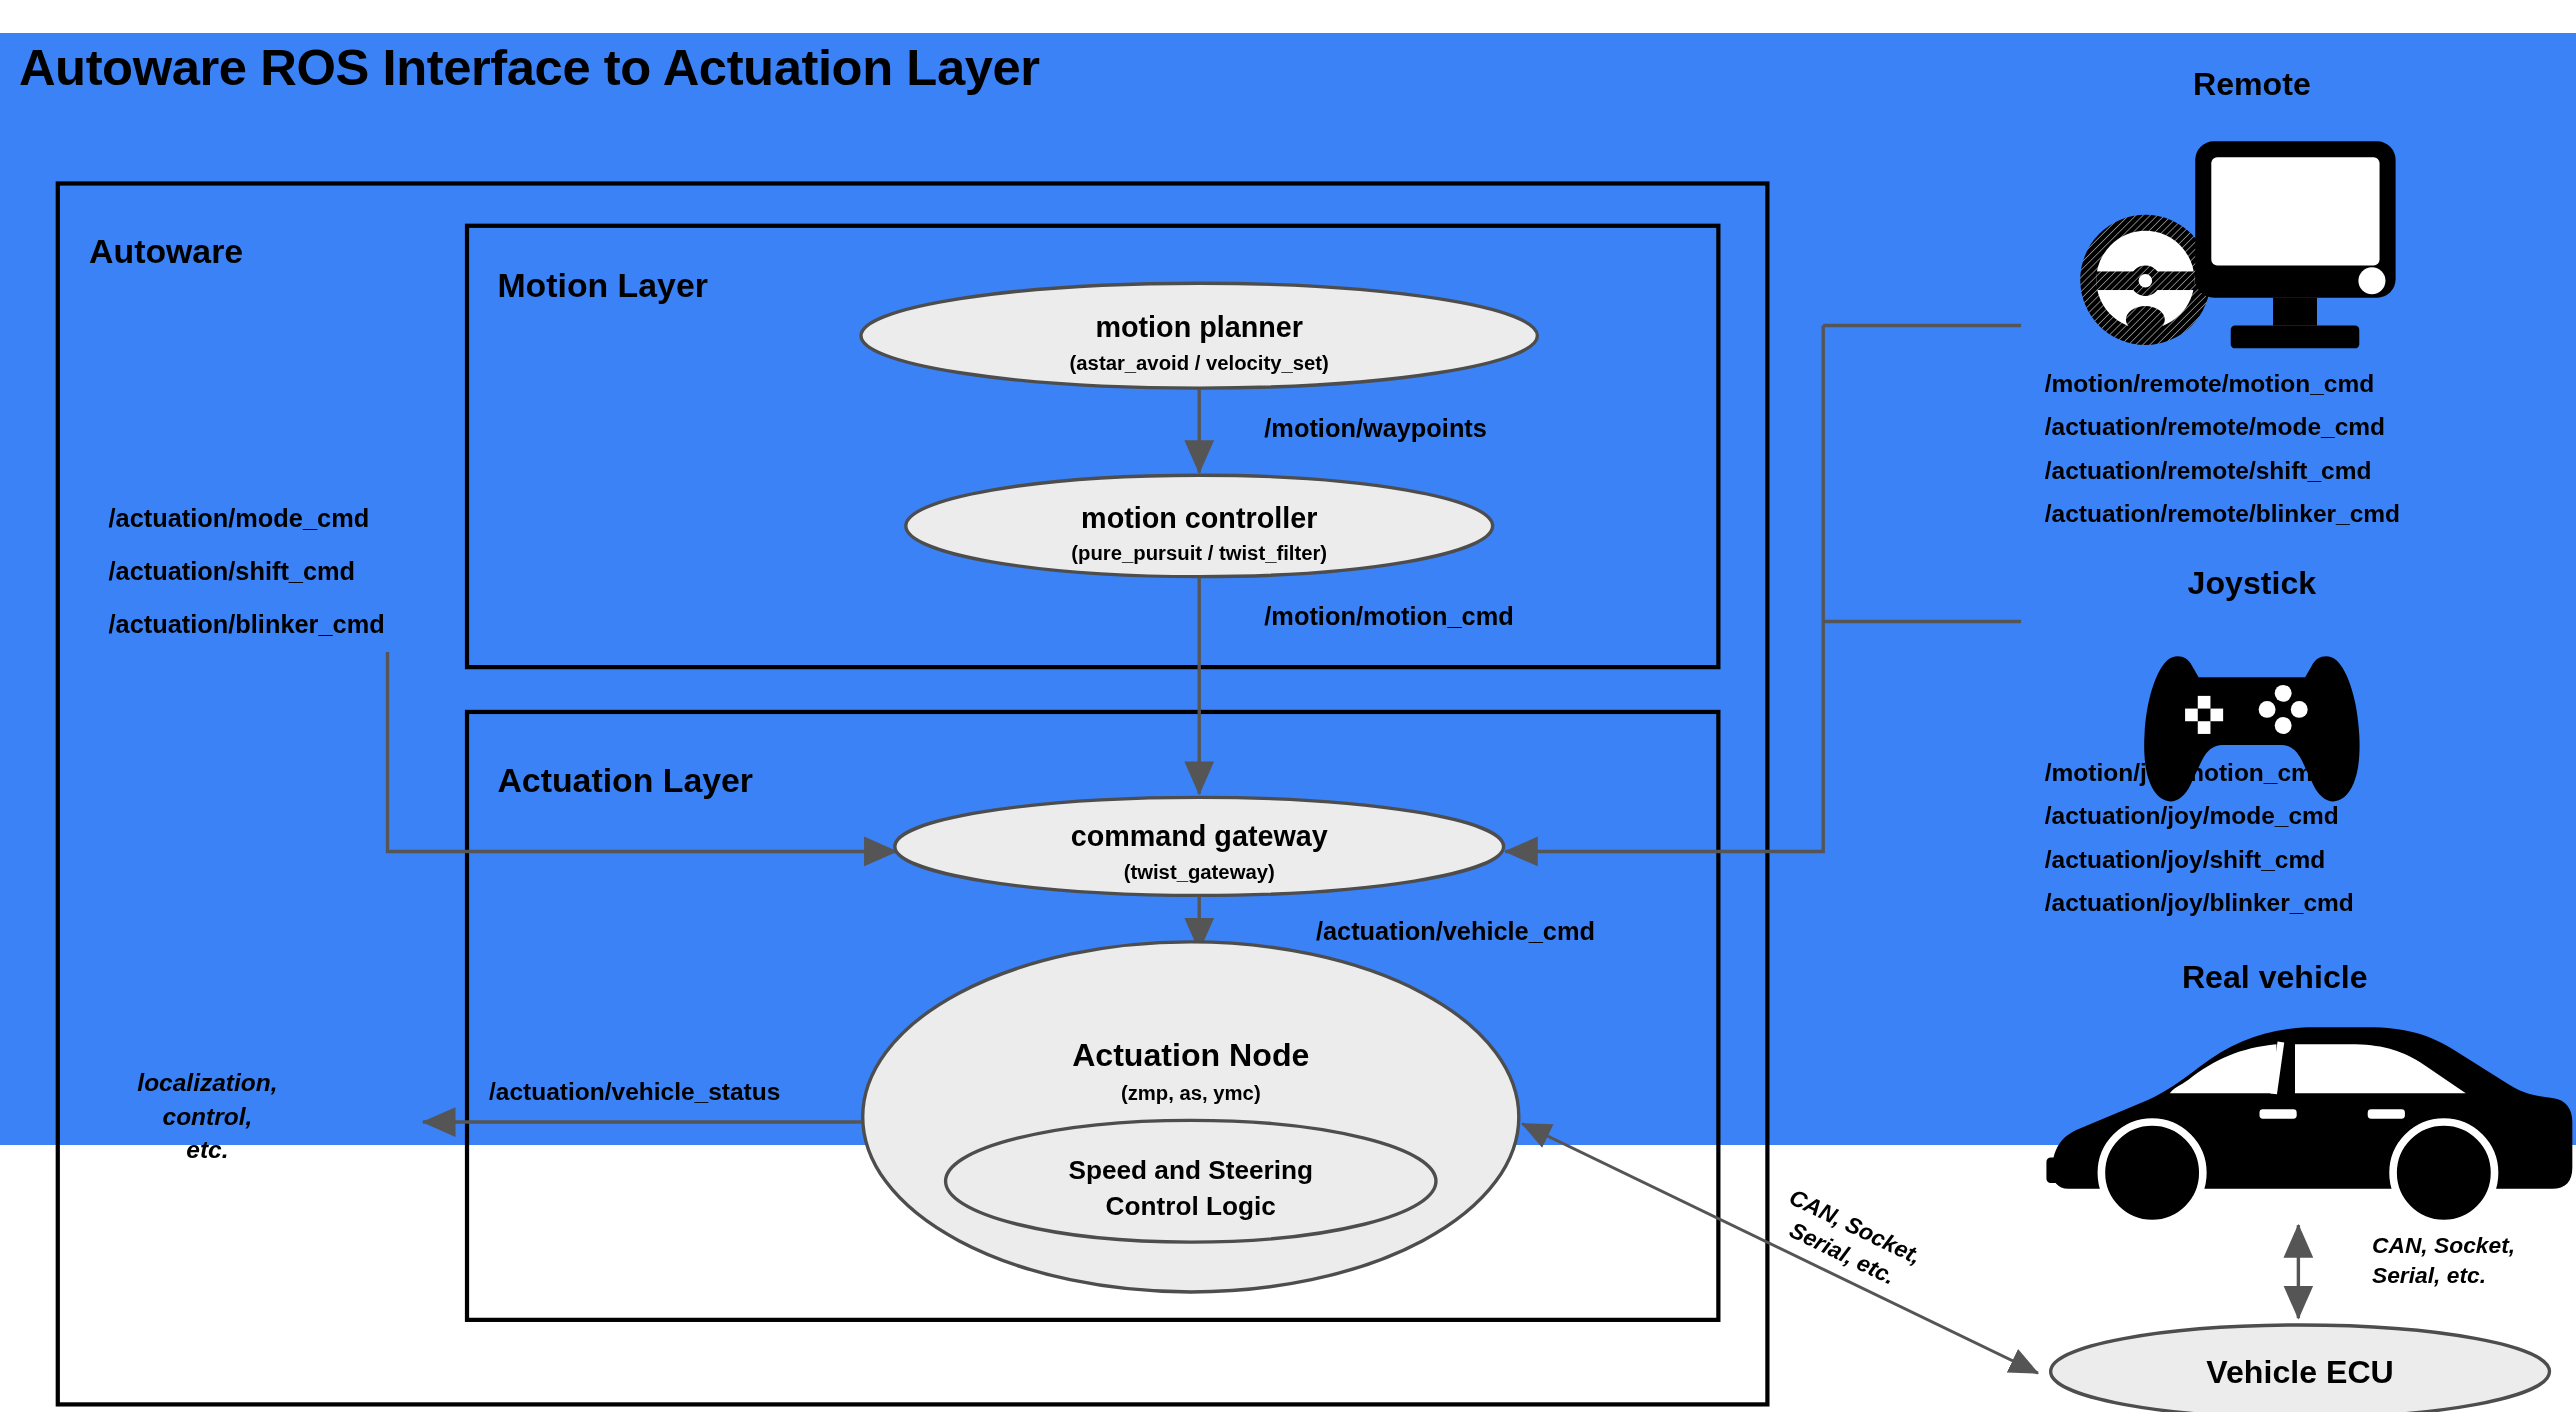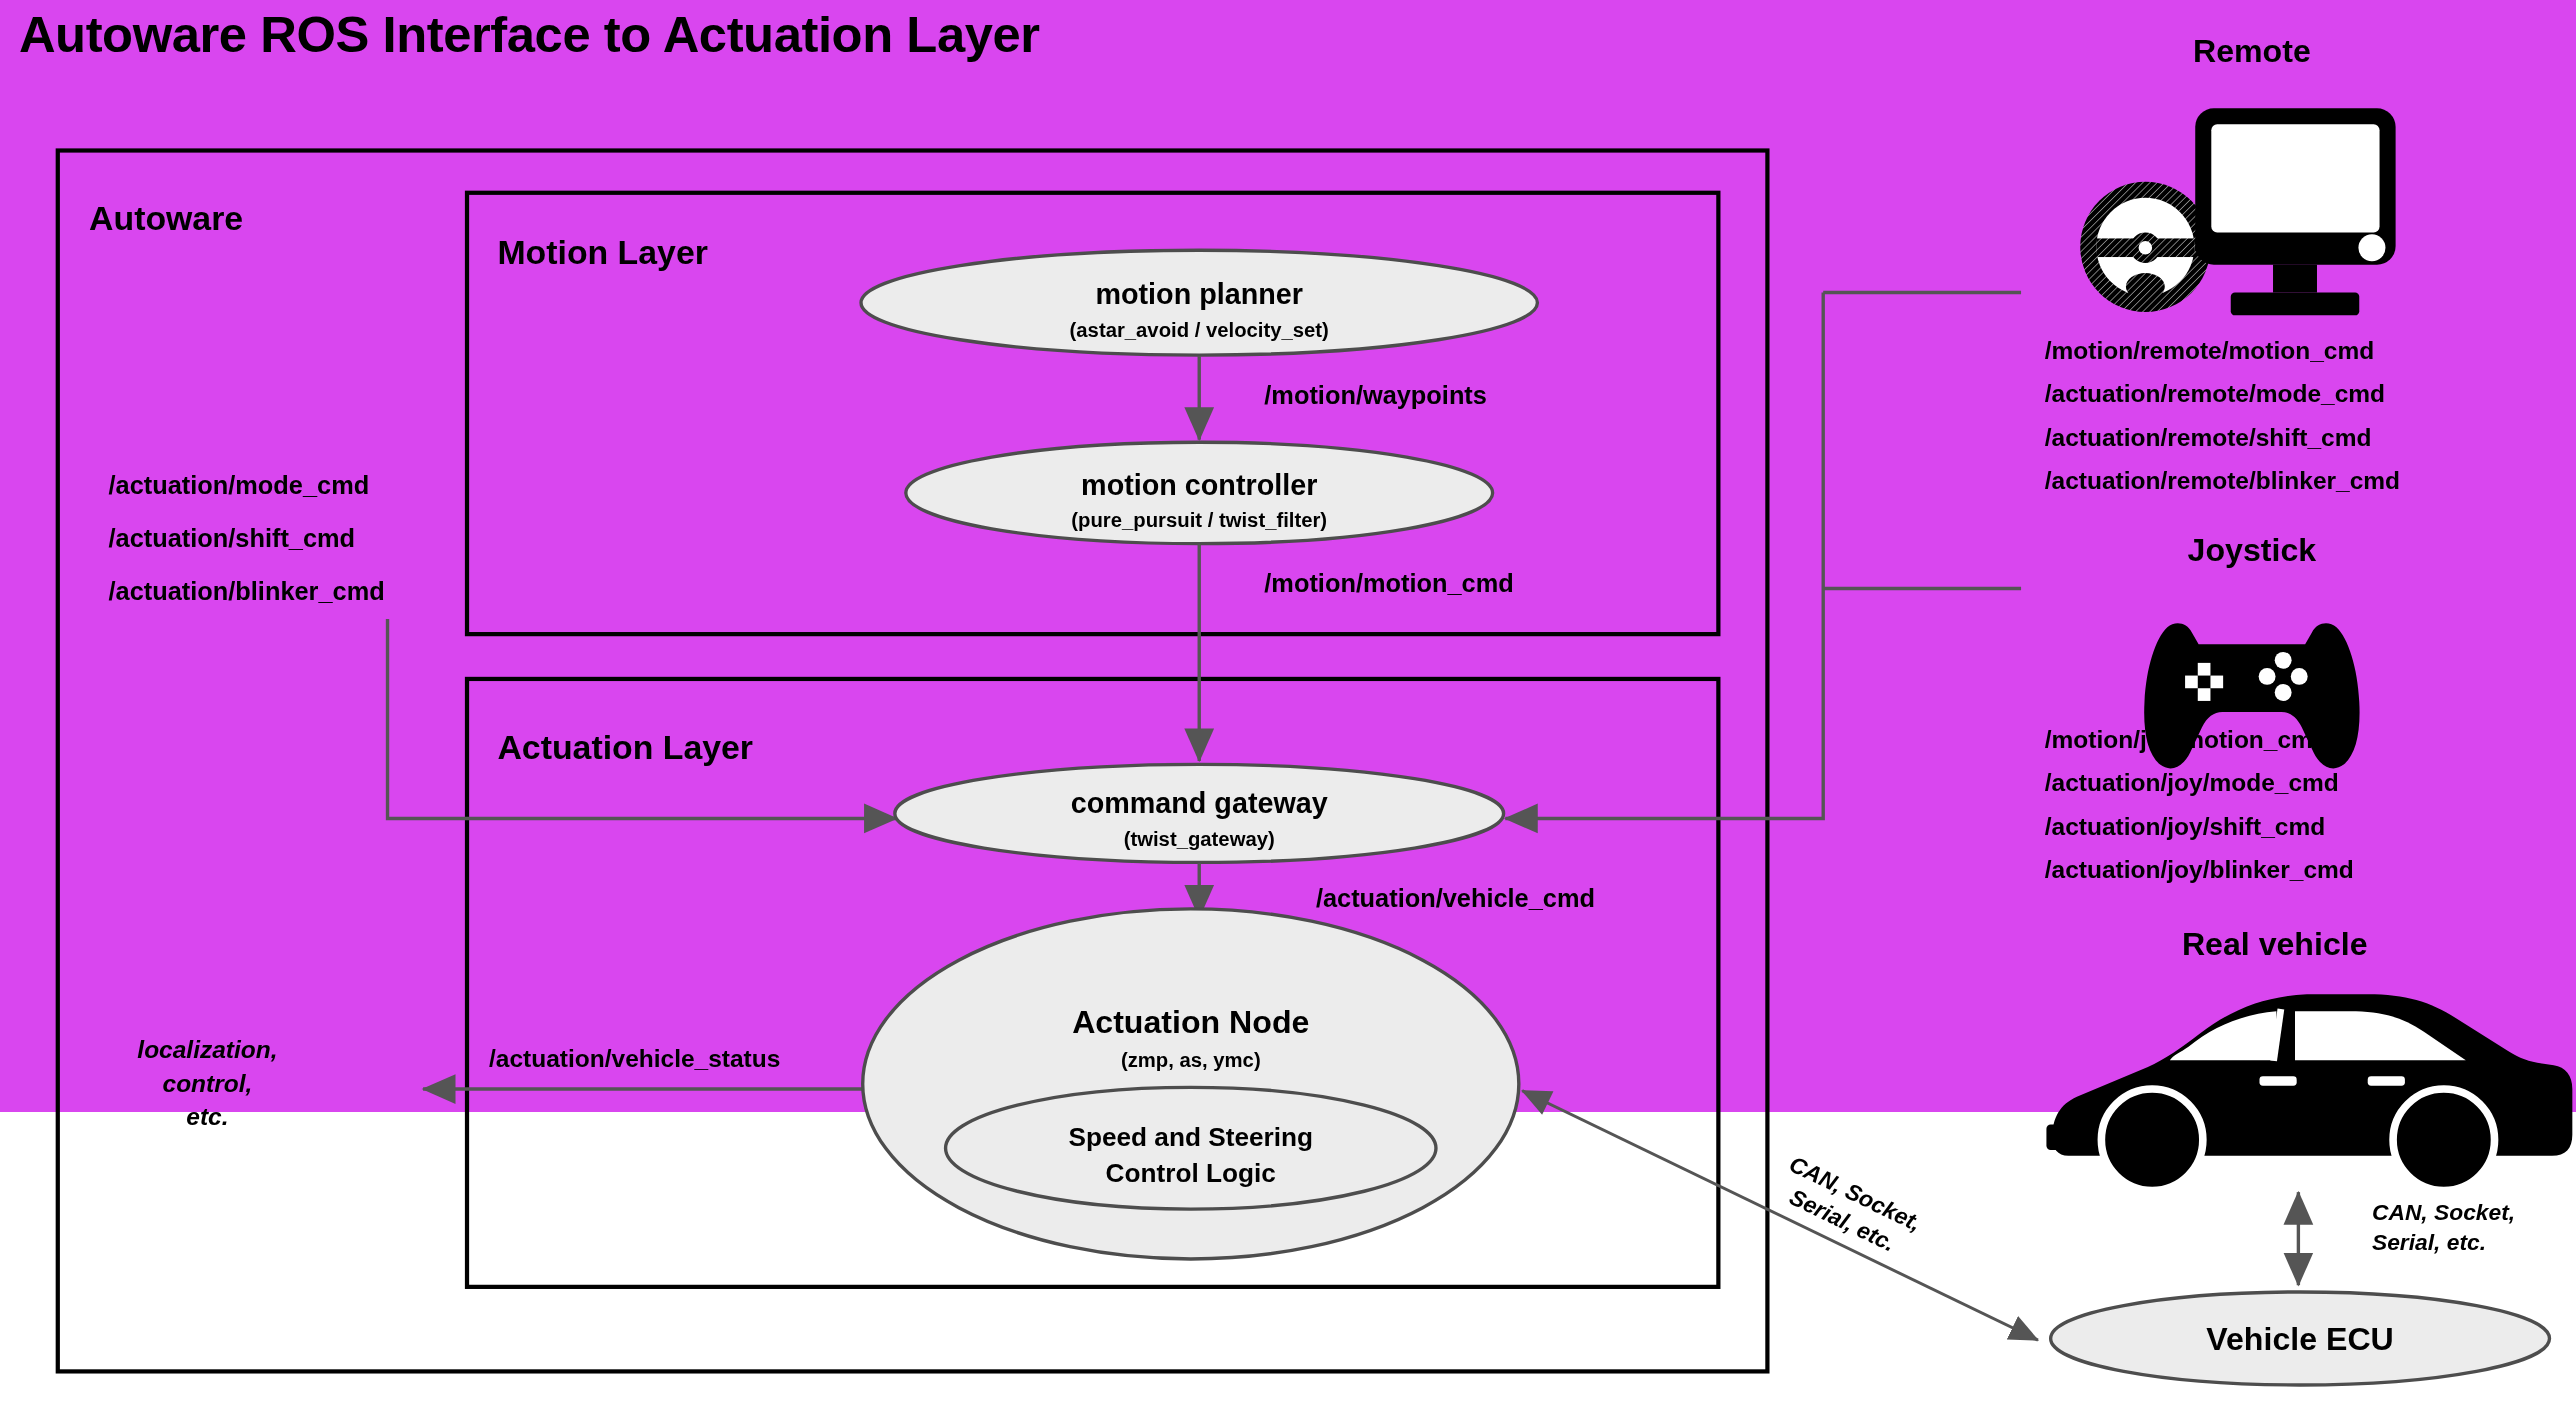--- a/index.html
+++ b/index.html
@@ -10,21 +10,22 @@
   body {
     width: 2576px;
     height: 1412px;
     font-family: "Liberation Sans", sans-serif;
     overflow: hidden;
   }
   #stage {
     position: relative;
     width: 2576px;
     height: 1112px;
-    background: #d946ef;
+    background: #3b82f6;
+    margin-top: 33px;
   }
   svg.diagram {
     position: absolute;
     left: 0; top: 0;
     width: 2576px;
     height: 1412px;
     display: block;
   }
   text { font-family: "Liberation Sans", sans-serif; fill: #000000; }
   .title-text {

